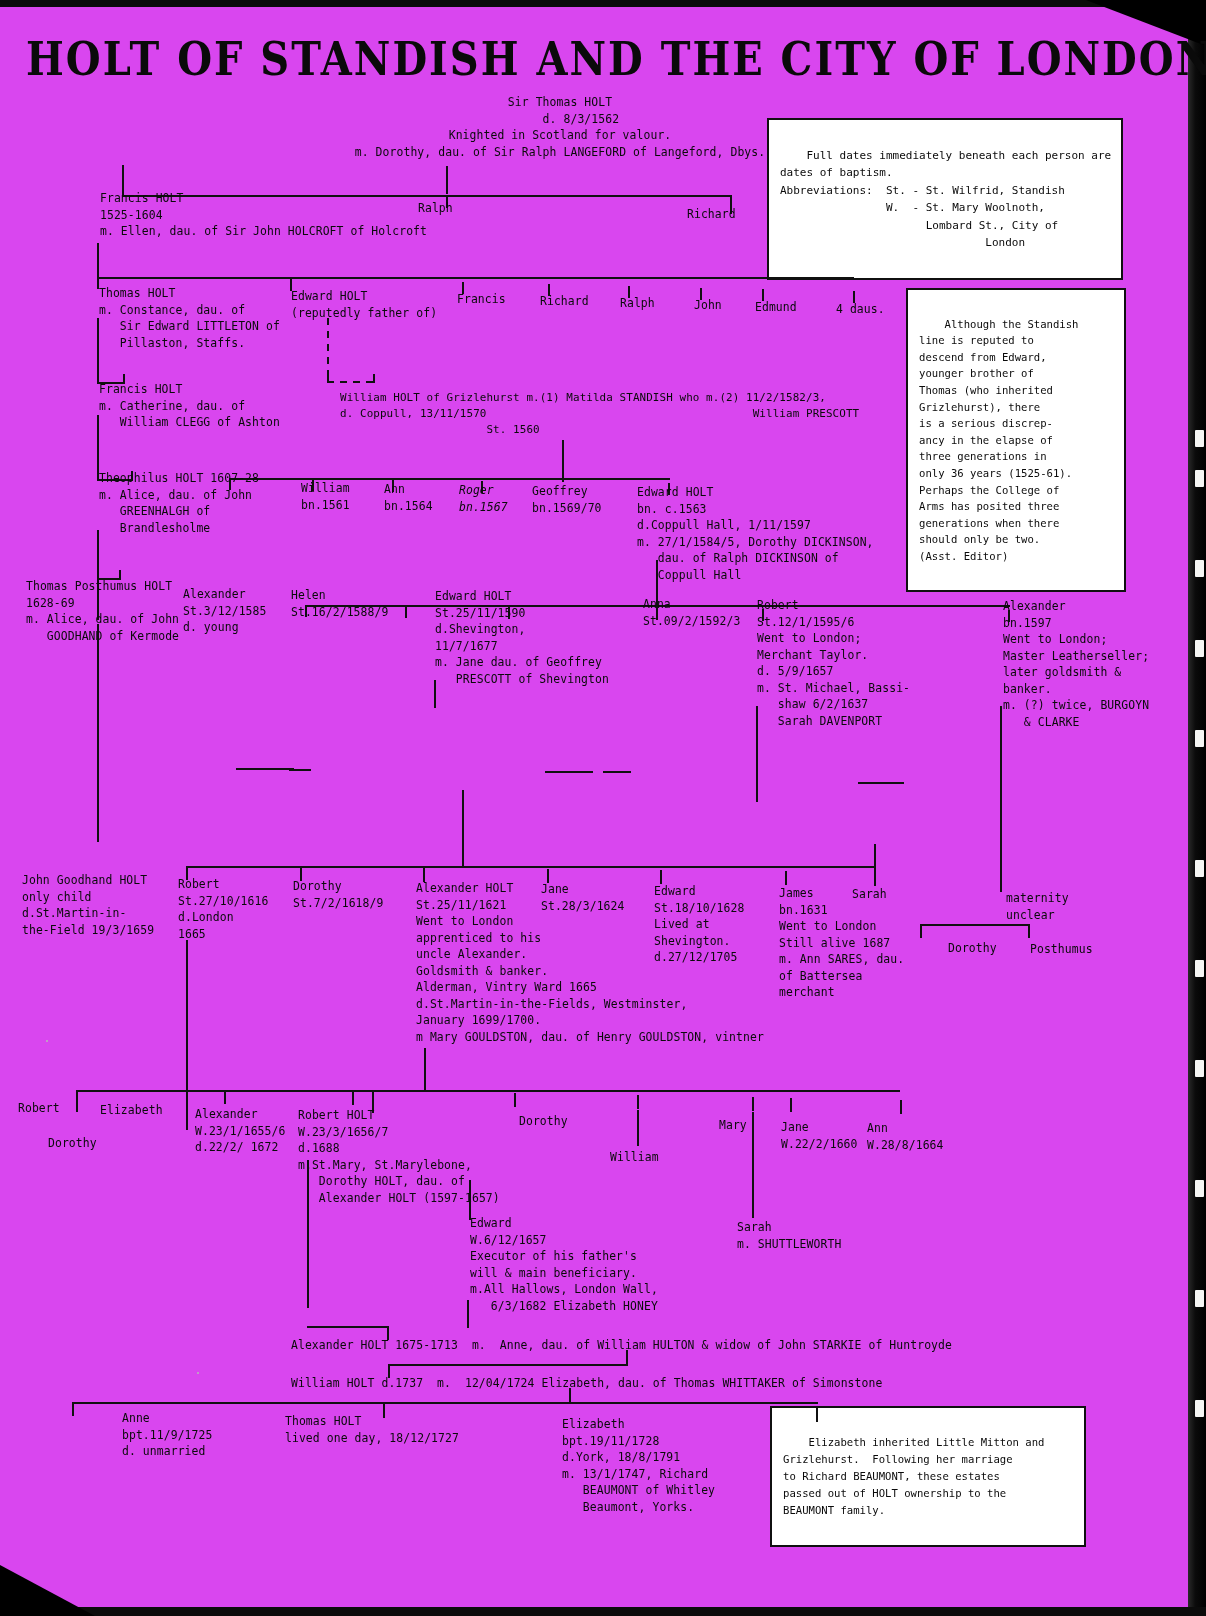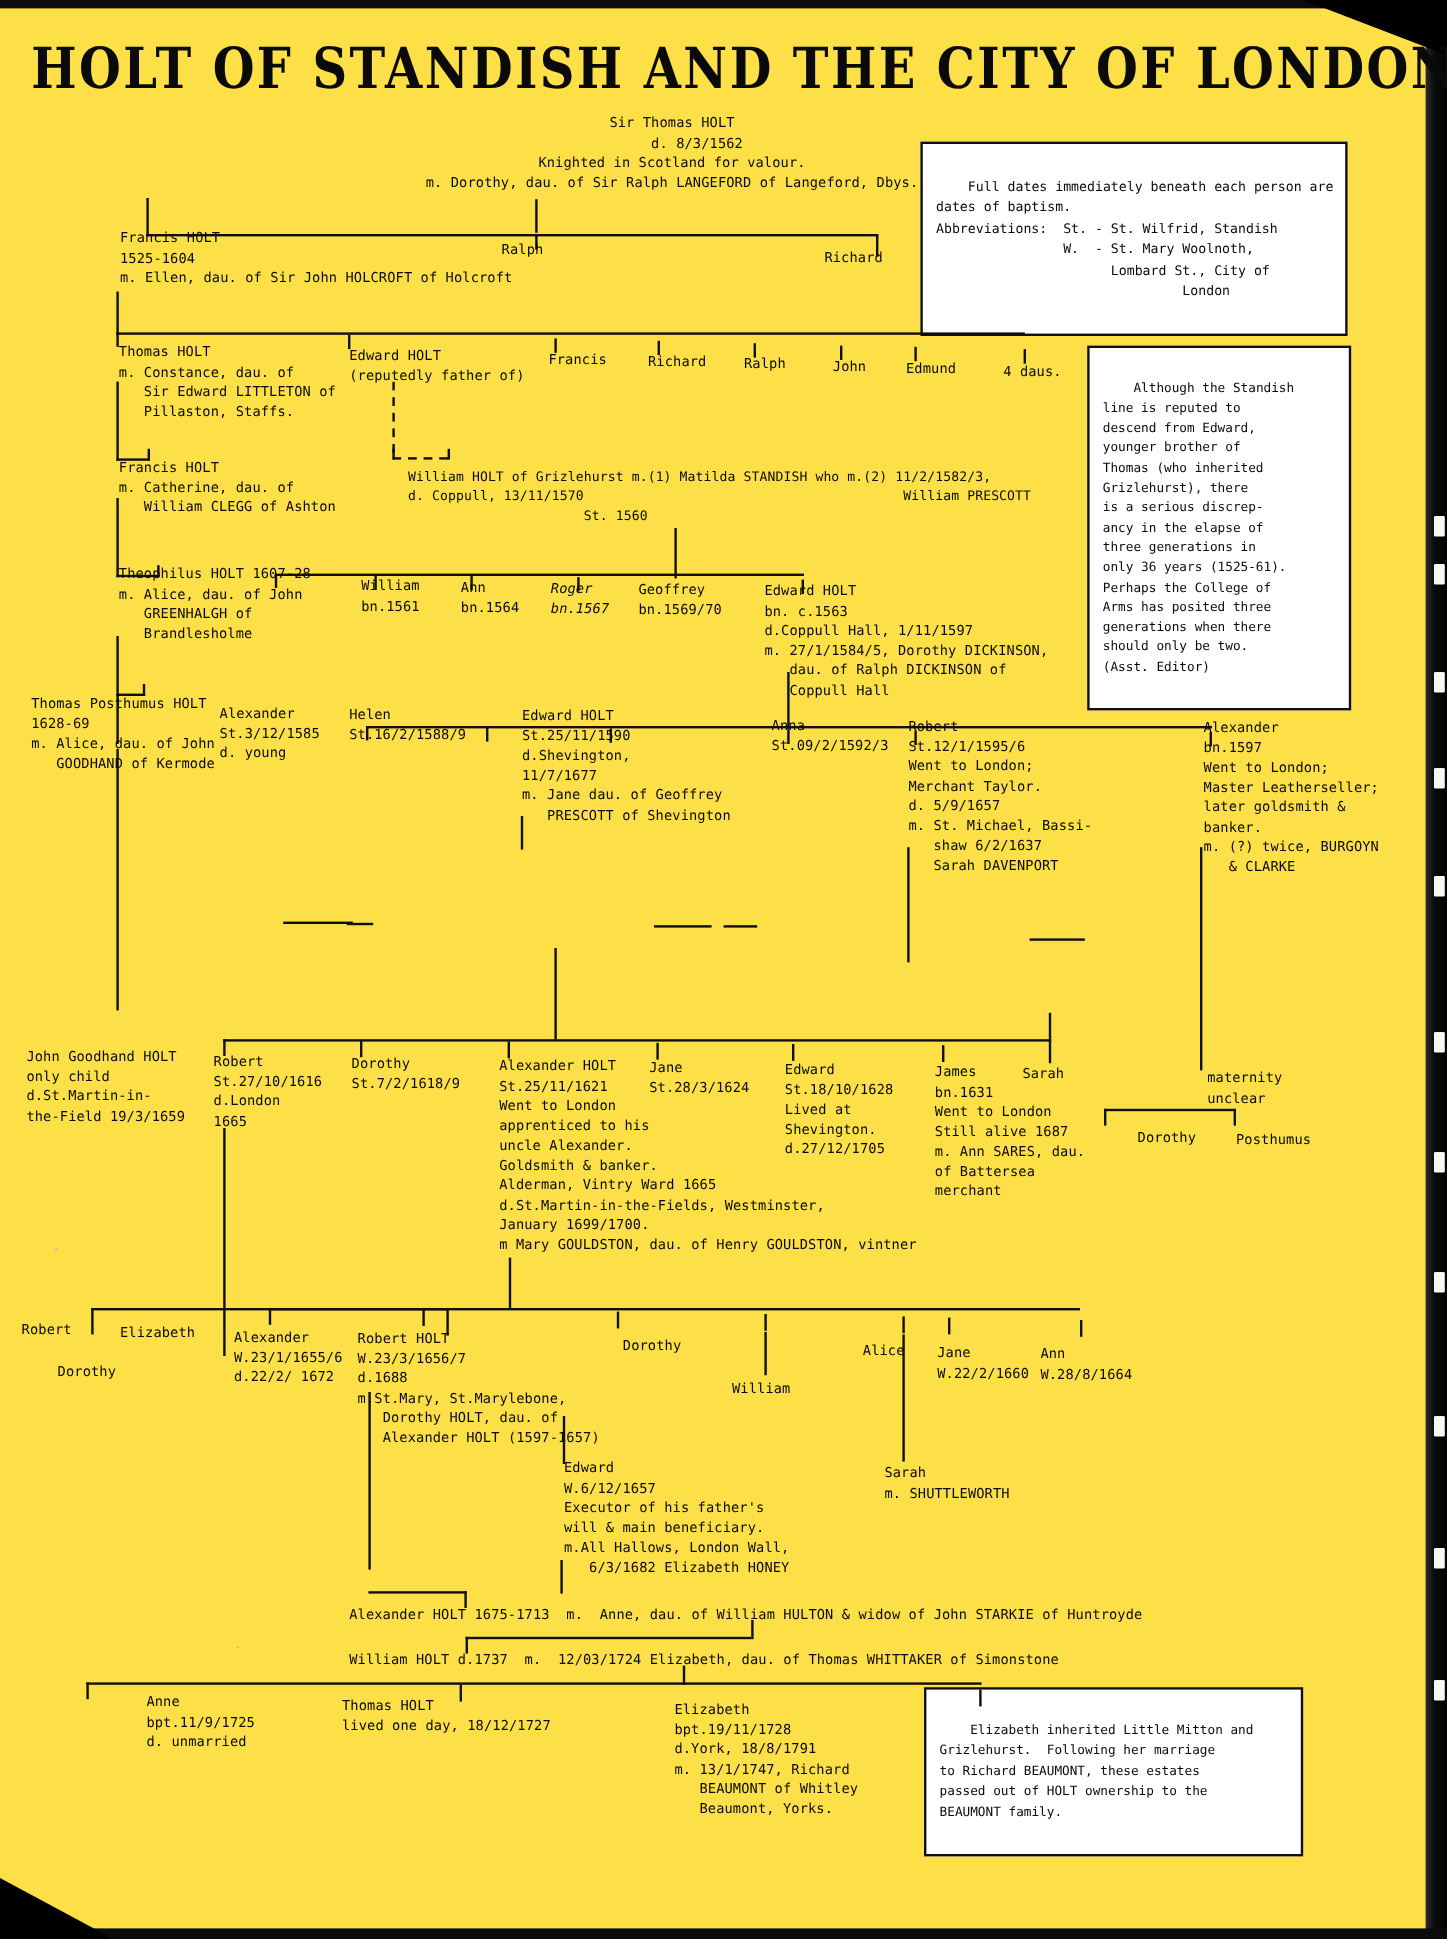--- a/index.html
+++ b/index.html
@@ -1,20 +1,20 @@
 <!DOCTYPE html>
 <html><head>
 <meta charset="utf-8">
 <title>Holt of Standish and the City of London</title>
 <style>
   html,body{margin:0;padding:0;background:#ffffff;}
   #page{
     position:relative;
     width:1206px;height:1616px;
-    background:#fde047;
+    background:#d946ef;
     overflow:hidden;
     font-family:"DejaVu Sans Mono","Liberation Mono",monospace;
     color:#0a0a0a;
   }
   
   .scanedge{position:absolute;background:#0b0b0b;}
   .edge-top{left:0;top:0;width:1206px;height:7px;}
   .edge-right{right:0;top:0;width:18px;height:1616px;
       background:linear-gradient(90deg,#2a2a2a 0%,#0b0b0b 40%,#000 100%);}
   .edge-bottom{left:0;bottom:0;width:1206px;height:9px;}
@@ -342,21 +342,21 @@
 W.23/1/1655/6
 d.22/2/ 1672</div>
   <div class="node" style="left:298px;top:1107px;">Robert HOLT
 W.23/3/1656/7
 d.1688
 m.St.Mary, St.Marylebone,
    Dorothy HOLT, dau. of
    Alexander HOLT (1597-1657)</div>
   <div class="node" style="left:519px;top:1113px;">Dorothy</div>
   <div class="node" style="left:610px;top:1149px;">William</div>
-  <div class="node" style="left:719px;top:1117px;">Alice</div>
+  <div class="node" style="left:719px;top:1117px;">Mary</div>
   <div class="node" style="left:781px;top:1119px;">Jane
 W.22/2/1660</div>
   <div class="node" style="left:867px;top:1120px;">Ann
 W.28/8/1664</div>
 
   <div class="v" style="left:637px;top:1110px;height:36px;"></div>
   <div class="v" style="left:752px;top:1112px;height:106px;"></div>
   <div class="v" style="left:469px;top:1180px;height:40px;"></div>
   <div class="v" style="left:307px;top:1160px;height:148px;"></div>
 
@@ -372,21 +372,21 @@
   <div class="v" style="left:467px;top:1300px;height:28px;"></div>
   <div class="h" style="left:307px;top:1326px;width:82px;"></div>
   <div class="v" style="left:387px;top:1326px;height:14px;"></div>
 
   <div class="node" style="left:291px;top:1337px;">Alexander HOLT 1675-1713  m.  Anne, dau. of William HULTON &amp; widow of John STARKIE of Huntroyde</div>
 
   <div class="h" style="left:388px;top:1364px;width:238px;"></div>
   <div class="v" style="left:626px;top:1350px;height:16px;"></div>
   <div class="v" style="left:388px;top:1364px;height:14px;"></div>
 
-  <div class="node" style="left:291px;top:1375px;">William HOLT d.1737  m.  12/03/1724 Elizabeth, dau. of Thomas WHITTAKER of Simonstone</div>
+  <div class="node" style="left:291px;top:1375px;">William HOLT d.1737  m.  12/04/1724 Elizabeth, dau. of Thomas WHITTAKER of Simonstone</div>
 
   <div class="v" style="left:569px;top:1388px;height:16px;"></div>
   <div class="h" style="left:72px;top:1402px;width:746px;"></div>
   <div class="v" style="left:72px;top:1402px;height:14px;"></div>
   <div class="v" style="left:383px;top:1404px;height:14px;"></div>
   <div class="v" style="left:816px;top:1408px;height:14px;"></div>
 
   <div class="node" style="left:122px;top:1410px;">Anne
 bpt.11/9/1725
 d. unmarried</div>

